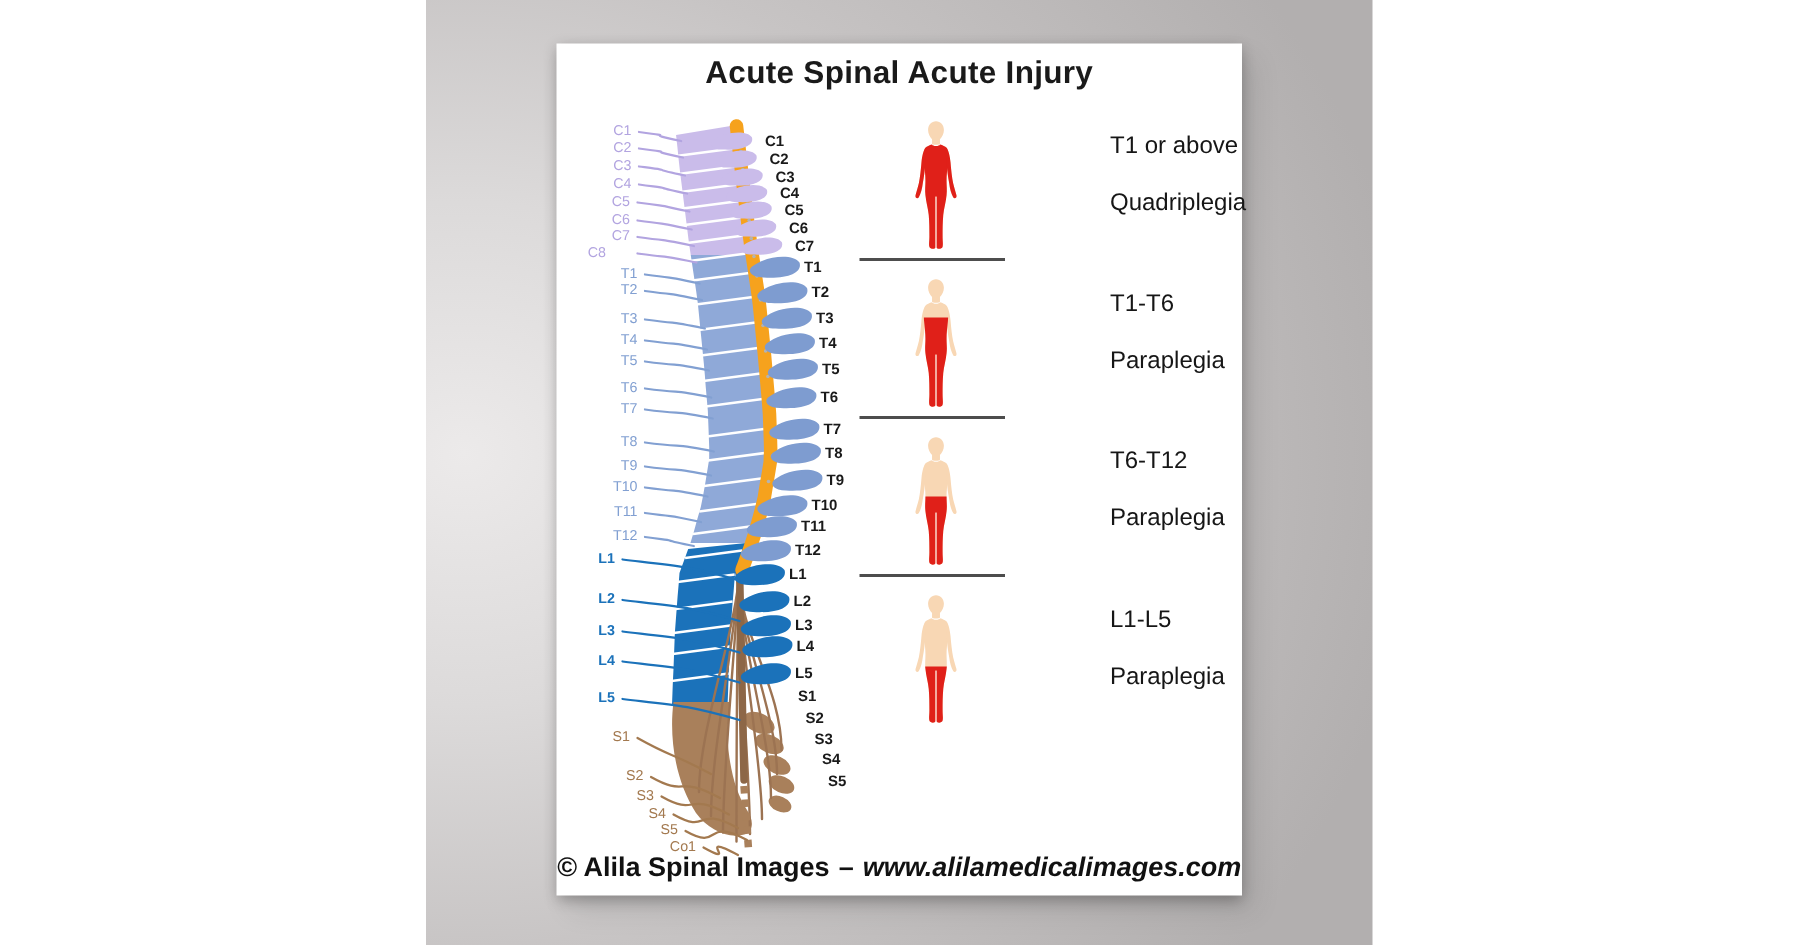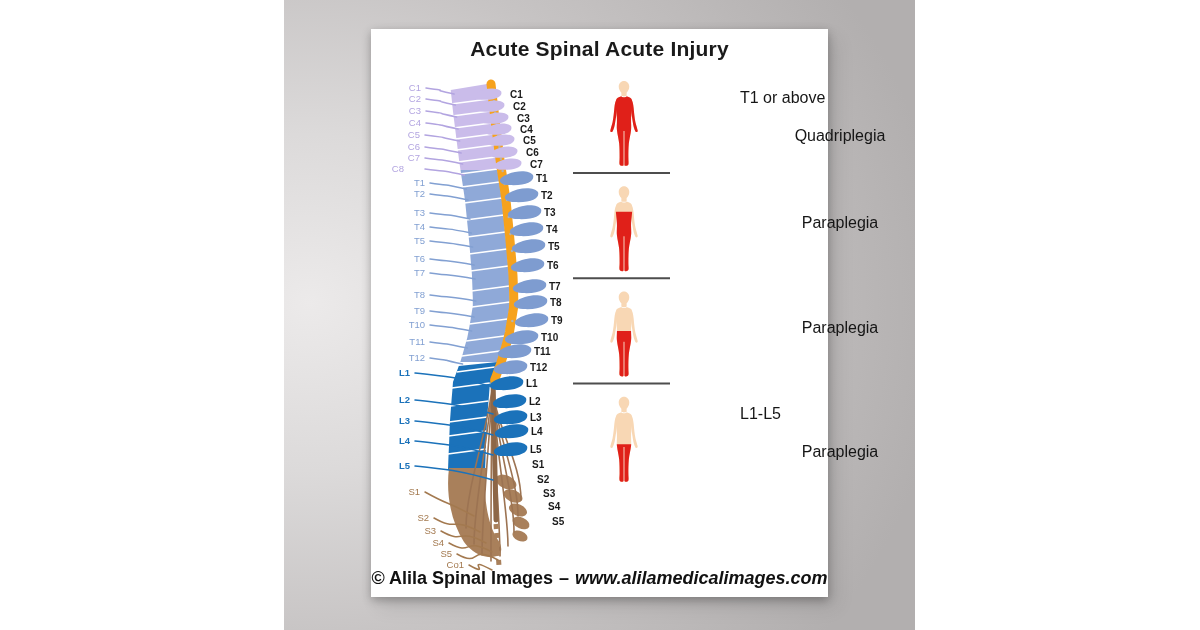--- a/index.html
+++ b/index.html
@@ -25,21 +25,21 @@
     letter-spacing:0.2px;
   }
   .art{position:absolute;left:0;top:0;width:1200px;height:630px;pointer-events:none;}
   .spine-label{
     position:absolute;font-size:9.5px;line-height:10px;white-space:nowrap;
     transform:translate(-100%,-50%);
   }
   .spine-label.right{transform:translate(0,-50%);font-weight:700;color:#1a1a1a;font-size:10px;}
   .section-label{position:absolute;left:706px;width:200px;color:#161616;margin-left:34px;}
   .section-label .lvl{font-size:16px;}
-  .section-label .cond{font-size:16px;margin-top:20px;text-align:center;}
+  .section-label .cond{font-size:16px;margin-top:20px;}
   .footer{
     position:absolute;left:371px;top:568px;width:457px;text-align:center;
     font-size:18px;font-weight:700;color:#111;white-space:nowrap;
   }
   .footer .site{font-style:italic;}
   .footer .sep{padding:0 6px;}
 </style>
 </head>
 <body>
 
@@ -223,23 +223,25 @@
     <line x1="573" y1="383.6" x2="670" y2="383.6" stroke="#4d4d4d" stroke-width="2"></line>
   </svg>
 
 <div class="title">Acute Spinal Acute Injury</div>
 
 <div class="section-label" style="top:89px">
   <div class="lvl">T1 or above</div>
   <div class="cond">Quadriplegia</div>
 </div>
 <div class="section-label" style="top:194px">
+  <div class="lvl">T1-T6</div>
   <div class="cond">Paraplegia</div>
 </div>
 <div class="section-label" style="top:299px">
+  <div class="lvl">T6-T12</div>
   <div class="cond">Paraplegia</div>
 </div>
 <div class="section-label" style="top:405px">
   <div class="lvl">L1-L5</div>
   <div class="cond">Paraplegia</div>
 </div>
 
 <div class="footer">
   <span>© Alila Spinal Images</span><span class="sep">–</span><span class="site">www.alilamedicalimages.com</span>
 </div>

